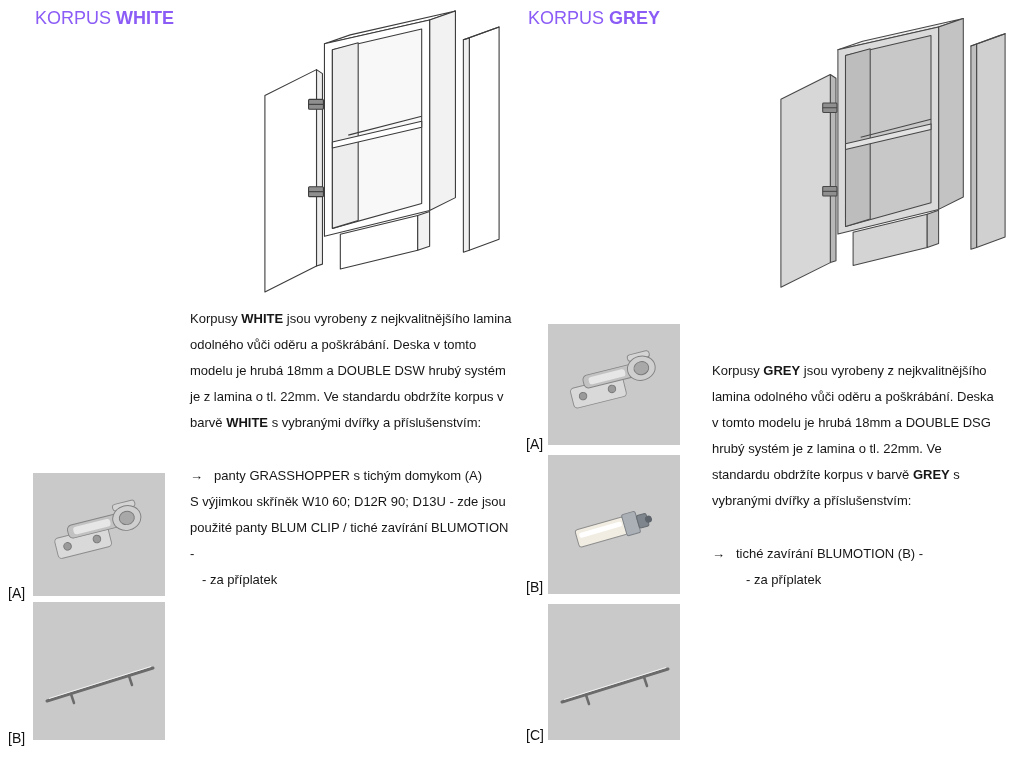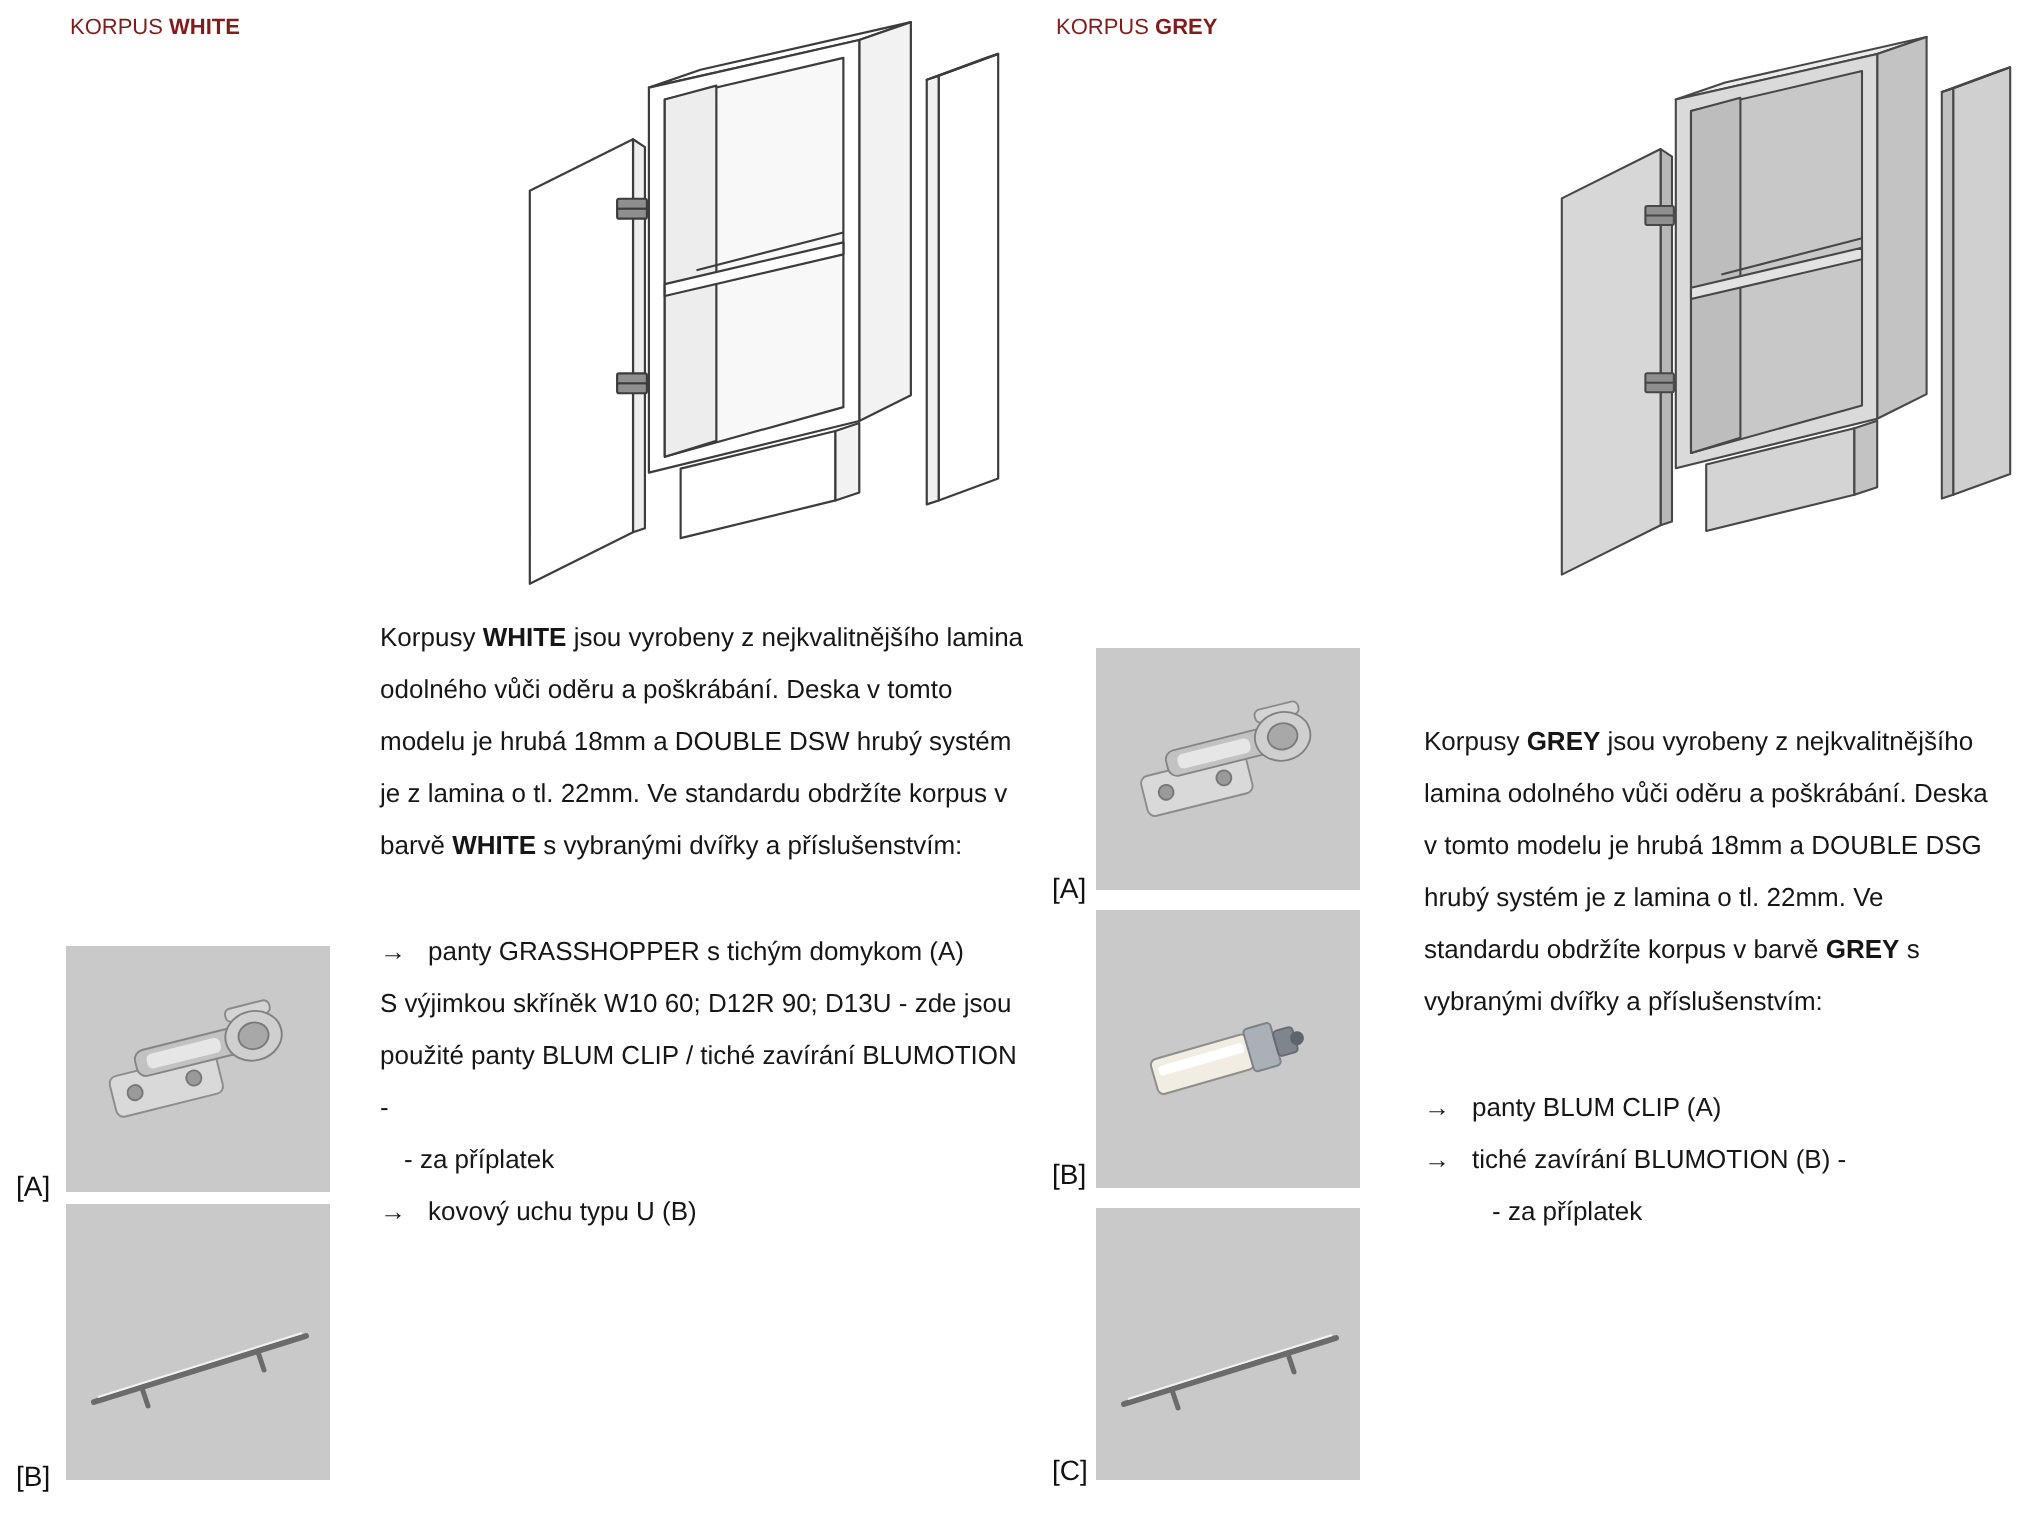--- a/index.html
+++ b/index.html
@@ -1,19 +1,19 @@
 <!DOCTYPE html>
 <html><head>
 <meta charset="utf-8">
 <style>
   html,body{margin:0;padding:0;background:#ffffff;}
   .page{position:relative;width:1020px;height:760px;background:#ffffff;overflow:hidden;
         font-family:"Liberation Sans",sans-serif;color:#1d1d1d;}
 
-  .heading{position:absolute;font-size:11px;color:#7f1d1d;white-space:nowrap;}
+  .heading{position:absolute;font-size:18px;color:#8b5cf6;white-space:nowrap;}
   .heading b{font-weight:700;}
 
   .textblock{position:absolute;font-size:13px;line-height:26px;color:#161616;}
   .textblock p{margin:0 0 27px 0;}
   .textblock b{font-weight:700;}
   .bullet{margin:0;}
   .bullet .arrow{display:inline-block;width:24px;}
   .sub{padding-left:12px;}
   .sub-wide{padding-left:34px;}
   .sub:empty,.sub-wide:empty{display:none;}
@@ -99,21 +99,20 @@
 
   <svg class="cab cab-white" style="left:253px;top:0px;" width="258" height="298" viewBox="0 0 260 300">
     <use href="#cab-shape"></use>
   </svg>
 
   <div class="textblock" style="left:190px;top:306px;width:322px;">
     <p><span>Korpusy </span><b>WHITE</b><span> jsou vyrobeny z nejkvalitnějšího lamina odolného vůči oděru a poškrábání. Deska v tomto modelu je hrubá 18mm a DOUBLE DSW hrubý systém je z lamina o tl. 22mm. Ve standardu obdržíte korpus v barvě </span><b>WHITE</b><span> s vybranými dvířky a příslušenstvím:</span></p>
 
     <div class="bullet"><span class="arrow">→</span><span>panty GRASSHOPPER s tichým domykom (A)</span></div>
     <div class="bullet"><span>S výjimkou skříněk W10 60; D12R 90; D13U - zde jsou použité panty BLUM CLIP / tiché zavírání BLUMOTION -</span><div class="sub">- za příplatek</div></div>
-    <div class="bullet"><span class="arrow">→</span><span>kovový uchu typu U (B)</span></div>
   </div>
 
   <div class="imgbox" style="left:33px;top:473px;width:132px;height:123px;">
     <svg viewBox="0 0 132 130" preserveAspectRatio="xMidYMid meet">
         <use href="#hinge-shape"></use>
       </svg>
   </div>
   <div class="imglabel" style="left:8px;top:585px;">[A]</div>
 
   <div class="imgbox" style="left:33px;top:602px;width:132px;height:138px;">
@@ -125,21 +124,20 @@
 
   <div class="heading" style="left:528px;top:8px;"><span>KORPUS </span><b>GREY</b></div>
 
   <svg class="cab cab-grey" style="left:768px;top:8px;" width="250" height="285" viewBox="0 0 260 300">
     <use href="#cab-shape"></use>
   </svg>
 
   <div class="textblock" style="left:712px;top:310px;width:282px;margin-top:48px;">
     <p><span>Korpusy </span><b>GREY</b><span> jsou vyrobeny z nejkvalitnějšího lamina odolného vůči oděru a poškrábání. Deska v tomto modelu je hrubá 18mm a DOUBLE DSG hrubý systém je z lamina o tl. 22mm. Ve standardu obdržíte korpus v barvě </span><b>GREY</b><span> s vybranými dvířky a příslušenstvím:</span></p>
 
-    <div class="bullet"><span class="arrow">→</span><span>panty BLUM CLIP (A)</span></div>
     <div class="bullet"><span class="arrow">→</span><span>tiché zavírání BLUMOTION (B) -</span><div class="sub-wide">- za příplatek</div></div>
   </div>
 
   <div class="imgbox" style="left:548px;top:324px;width:132px;height:121px;">
     <svg viewBox="0 0 132 130" preserveAspectRatio="xMidYMid meet">
         <use href="#hinge-shape"></use>
       </svg>
   </div>
   <div class="imglabel" style="left:526px;top:436px;">[A]</div>
 

